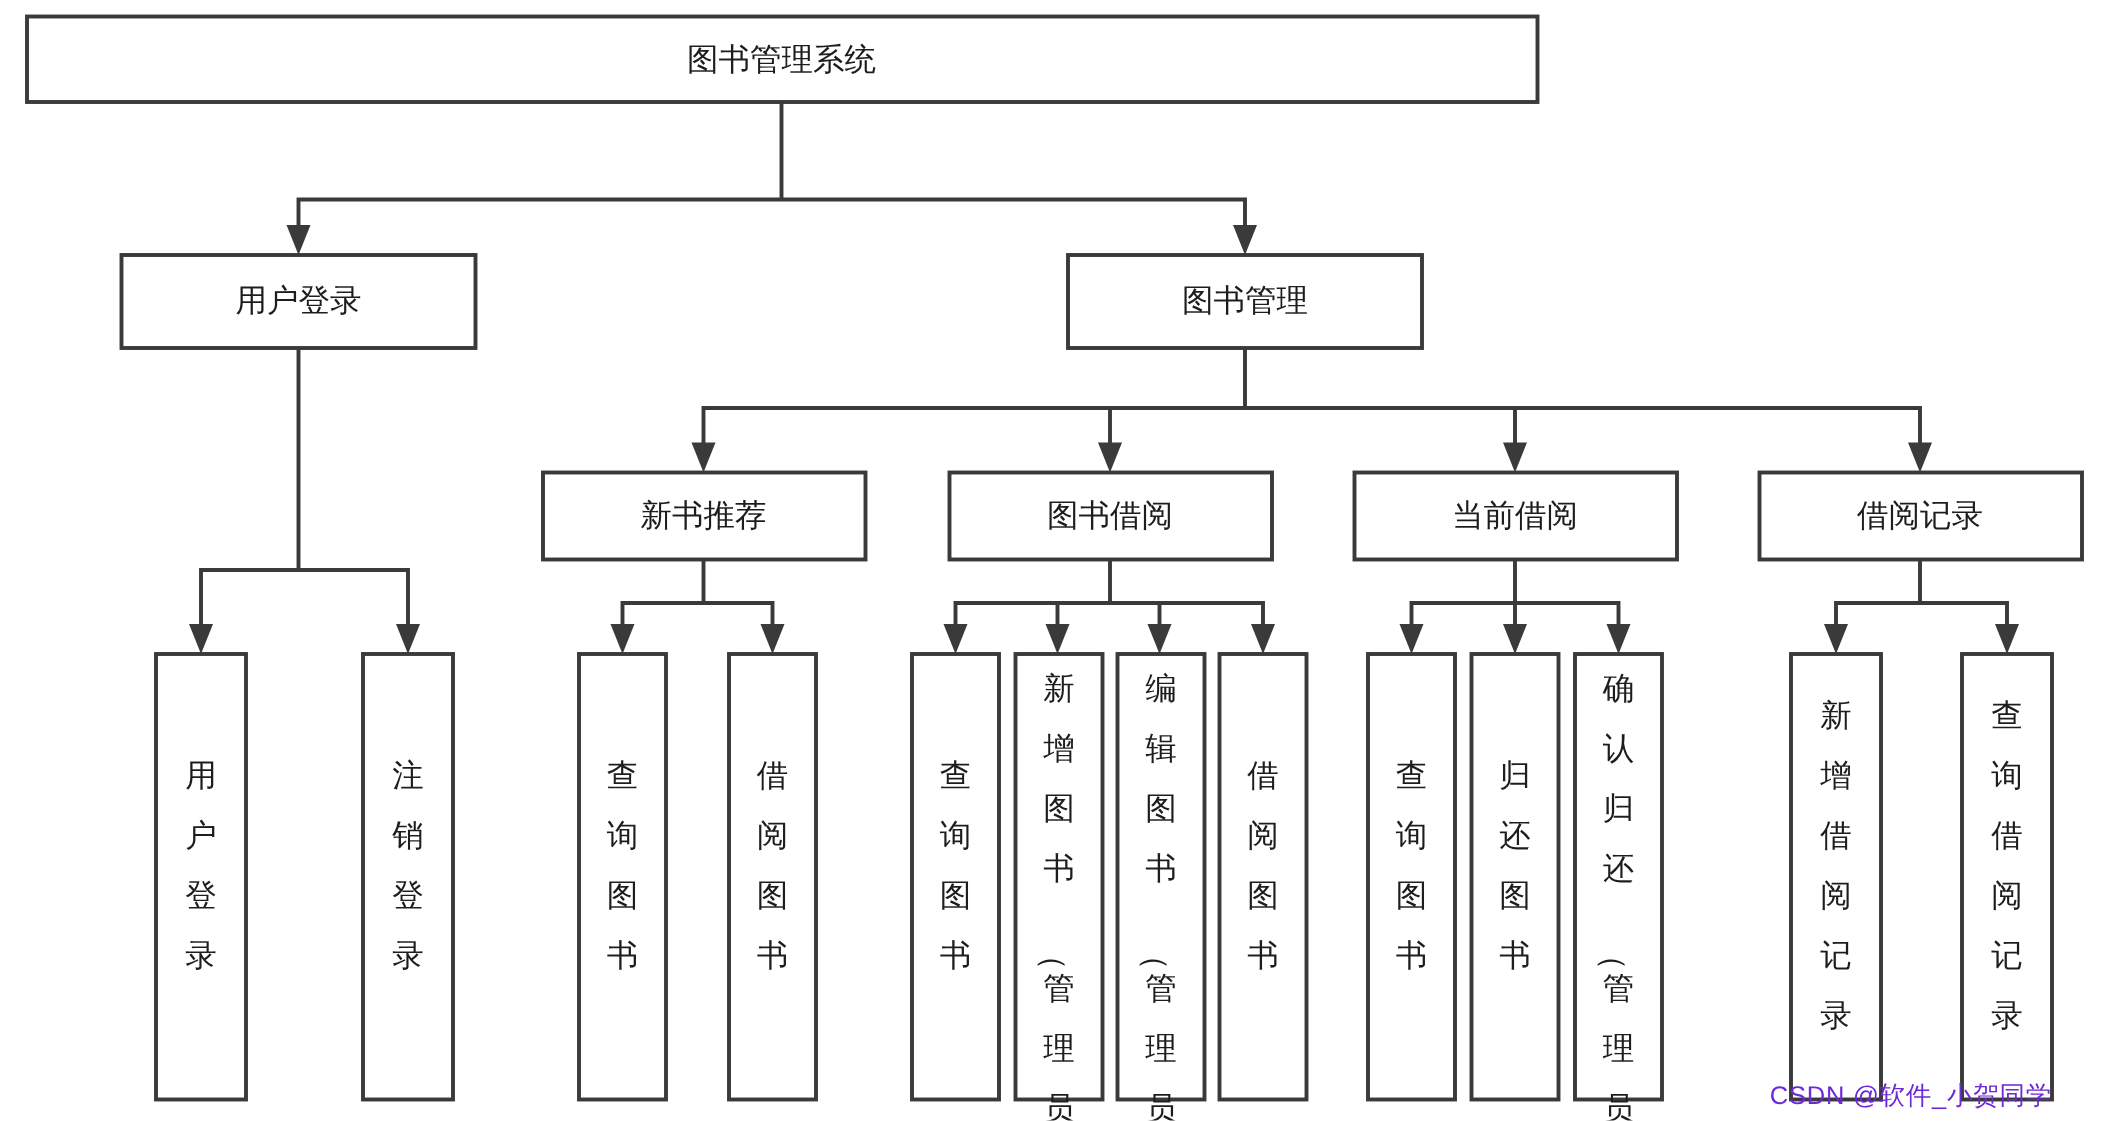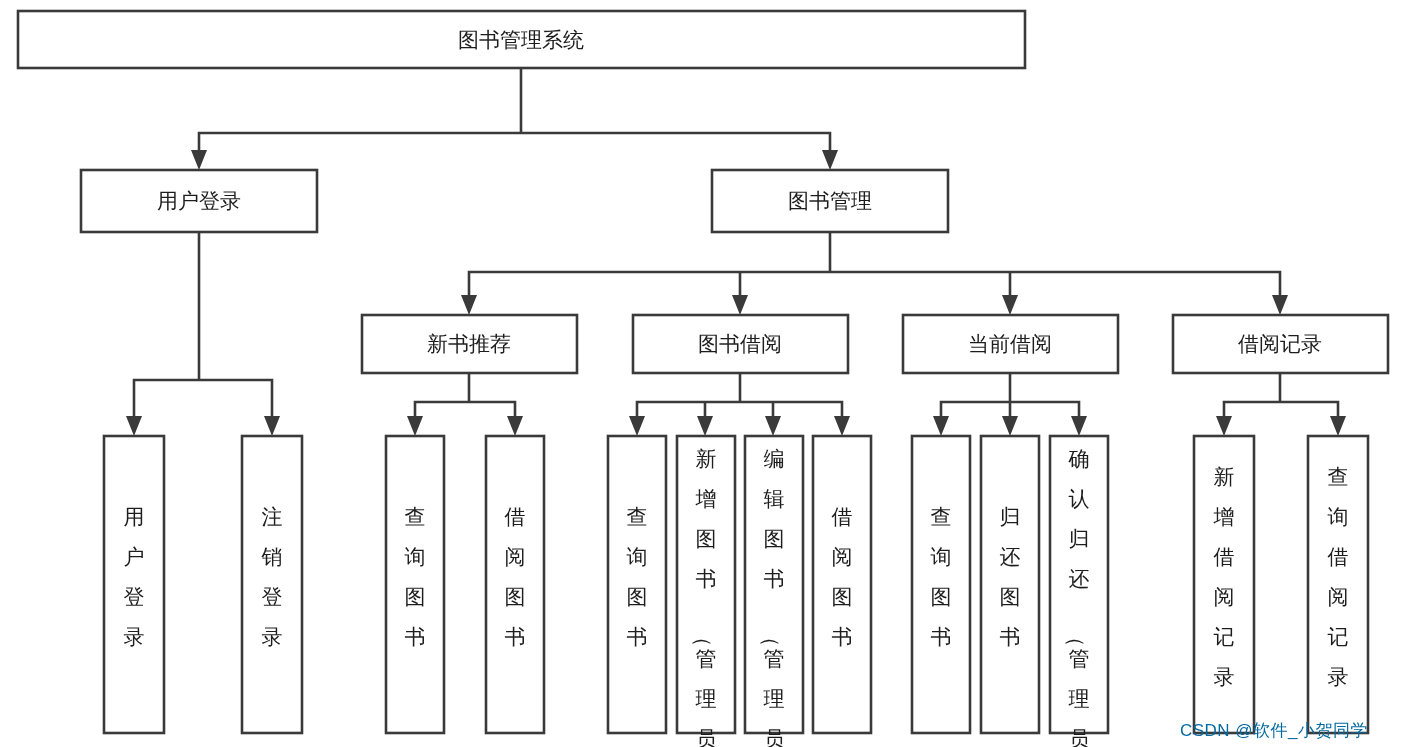--- a/index.html
+++ b/index.html
@@ -53,21 +53,21 @@
     font-size: 21px;
     fill: #1d1d1d;
     text-anchor: middle;
   }
   .watermark {
     position: absolute;
     right: 12px;
     bottom: 5px;
     font-family: "Liberation Sans", "DejaVu Sans", sans-serif;
     font-size: 17px;
-    color: #0369a1;
+    color: #6d28d9;
     white-space: nowrap;
     letter-spacing: 0.5px;
     user-select: none;
   }
 </style>
 </head>
 <body>
 
 <div id="diagram-root">
 

